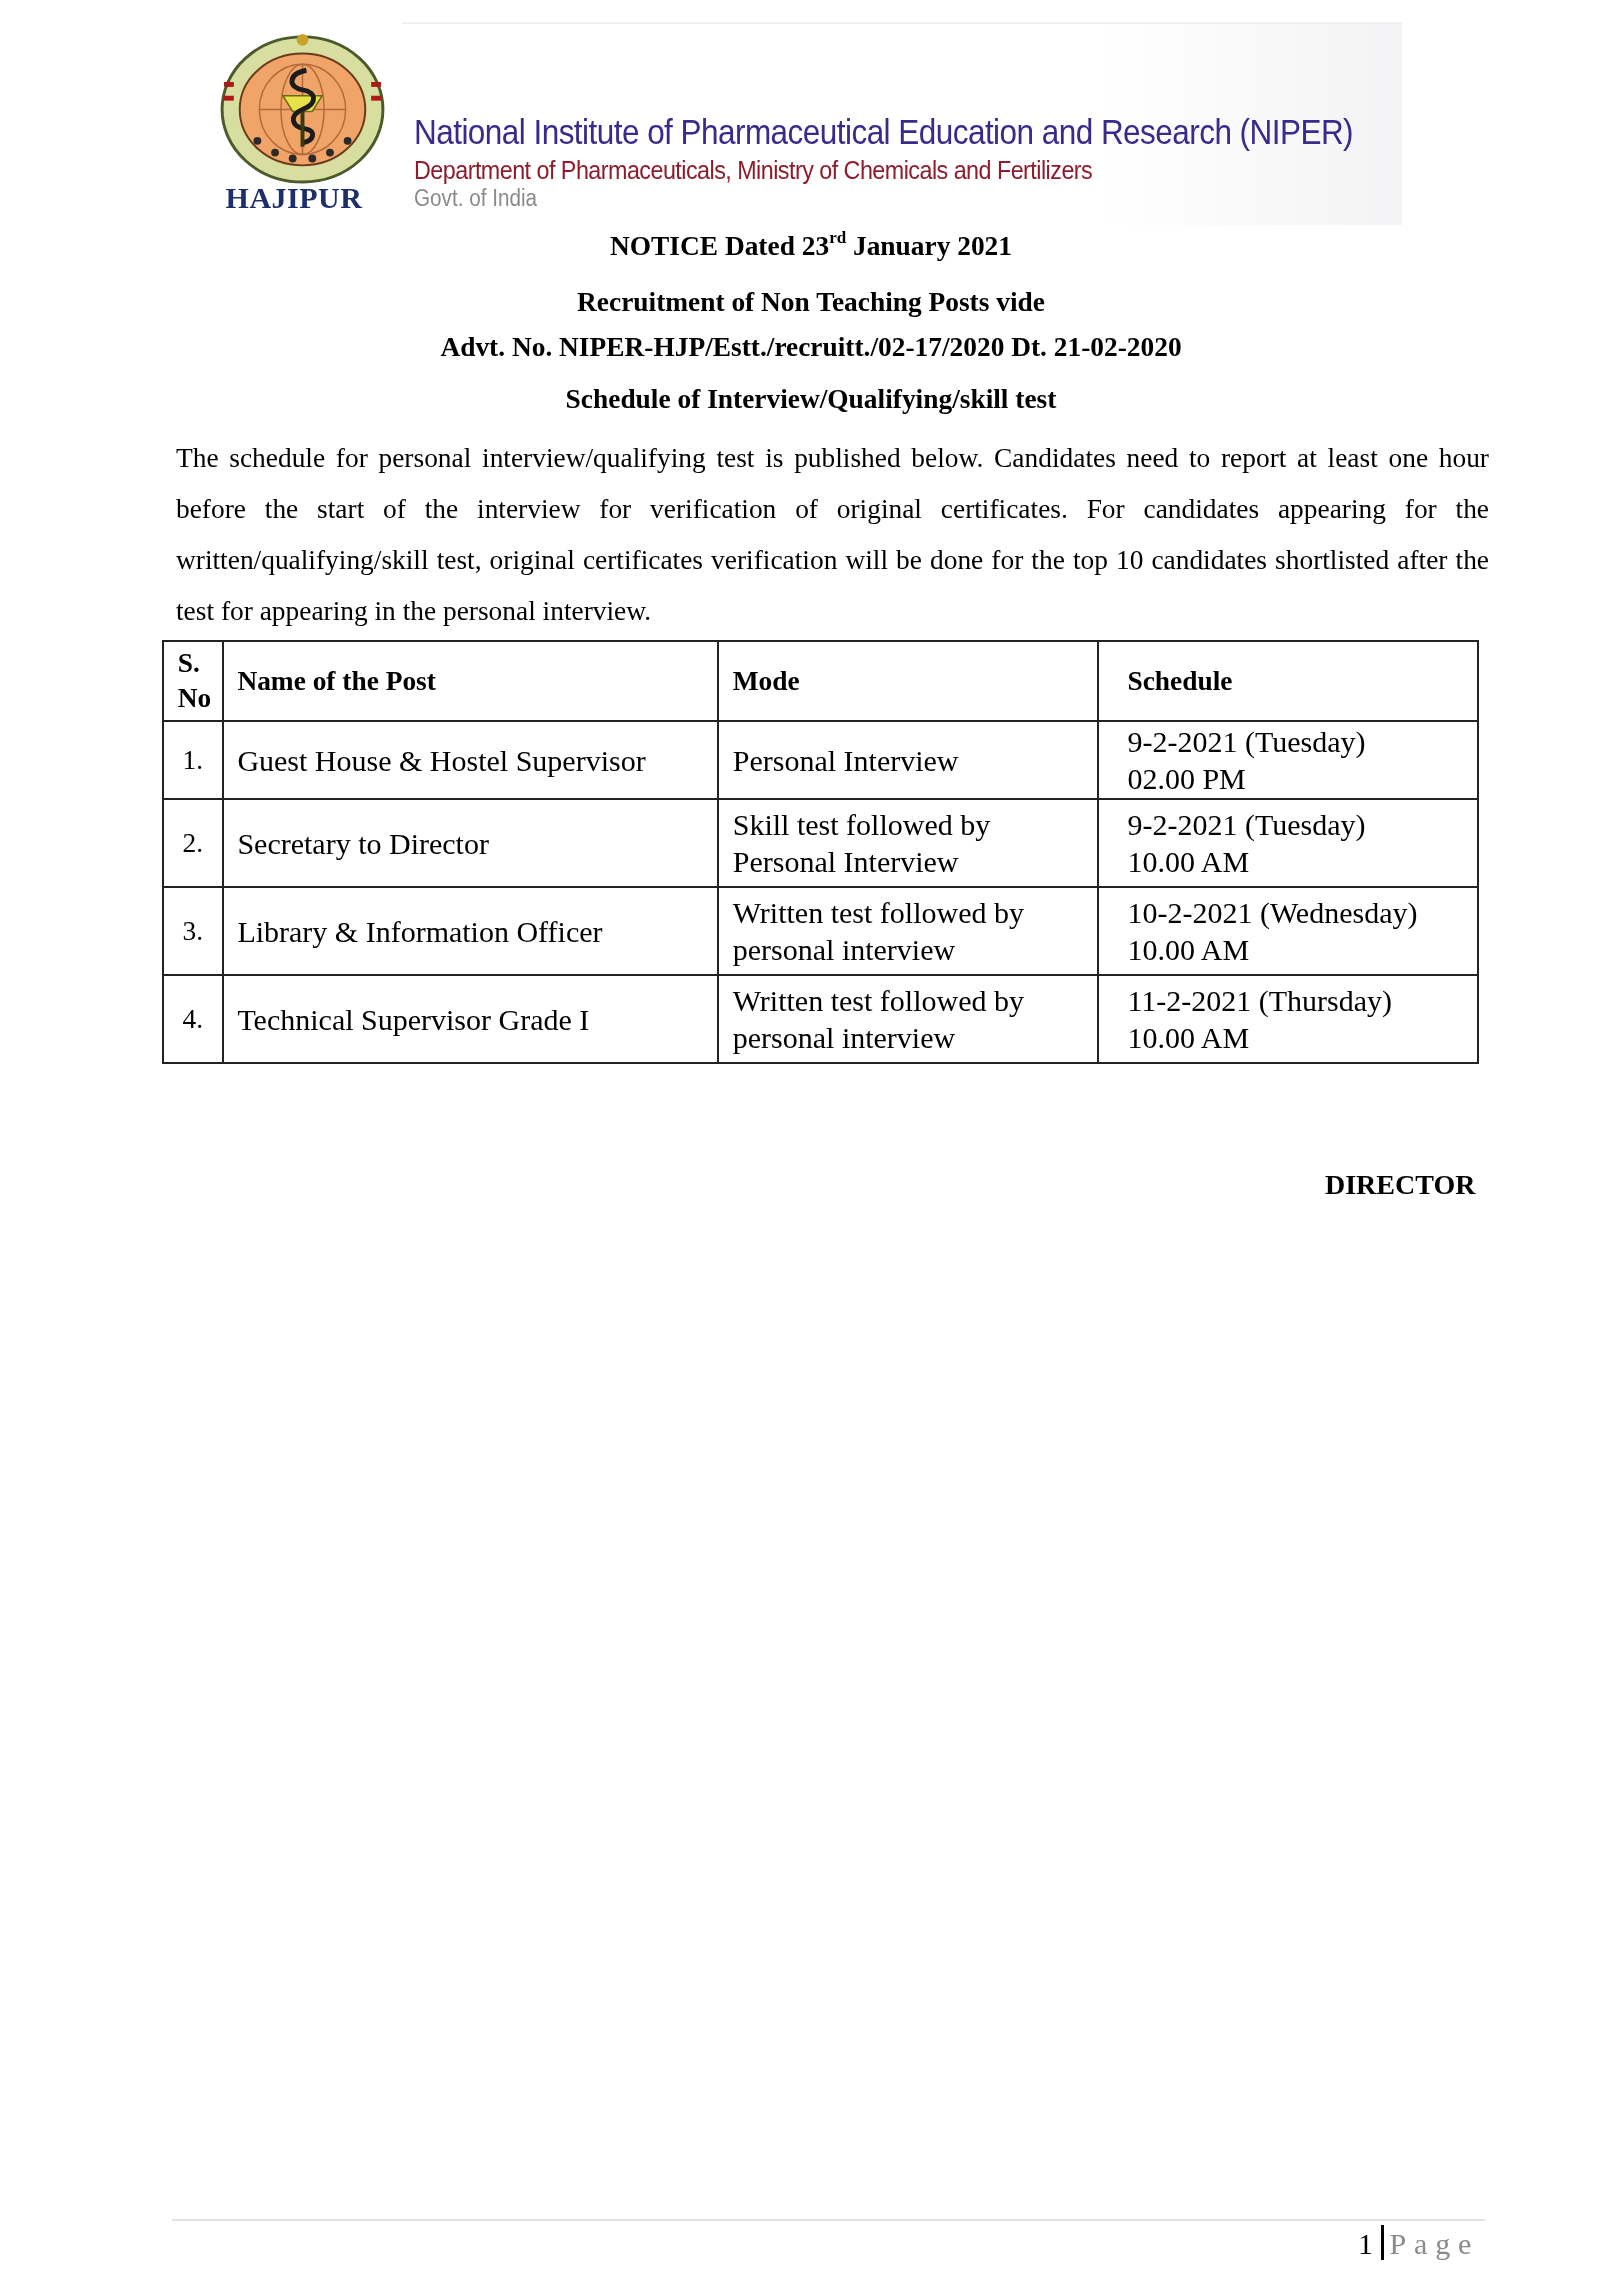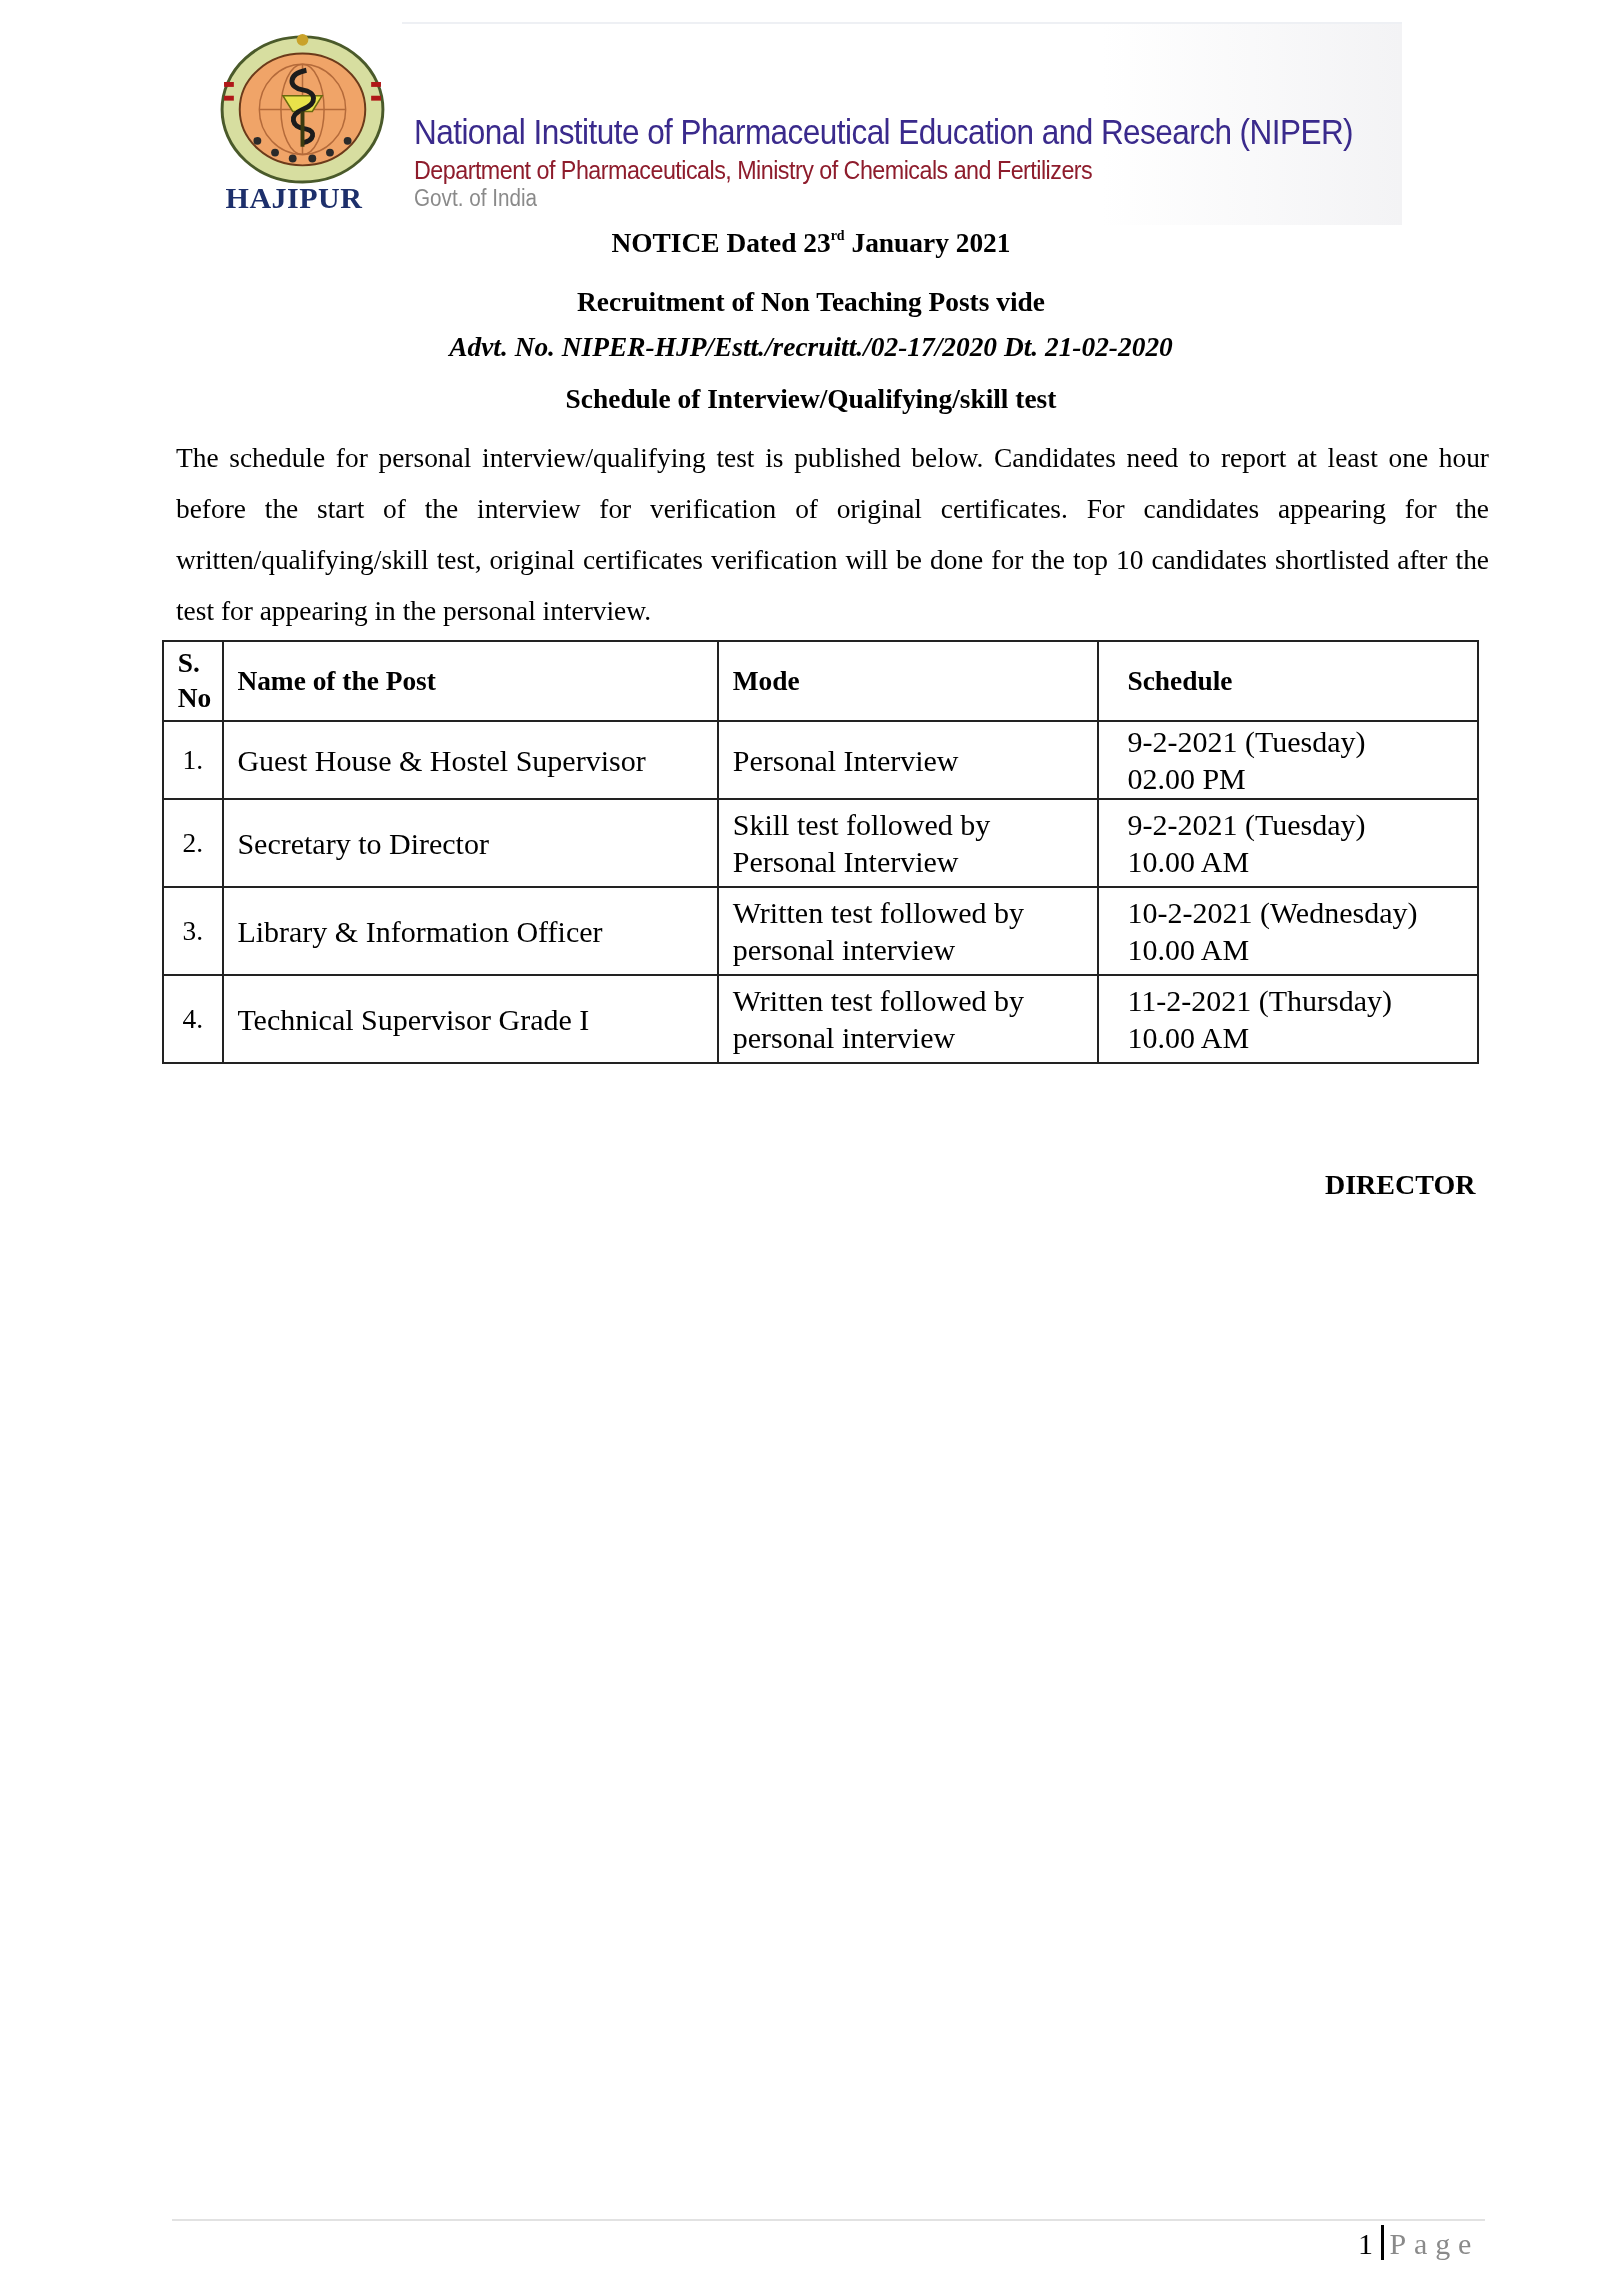--- a/index.html
+++ b/index.html
@@ -23,22 +23,22 @@
   .dept { position: absolute; left: 208px; top: 133px; font-size: 26.5px; color: #8e1c2c;
          font-family: "Liberation Sans", sans-serif; white-space: nowrap; letter-spacing: -0.6px;
          transform: scaleX(0.88); transform-origin: left top; }
   .govt { position: absolute; left: 208px; top: 163px; font-size: 23.5px; color: #8a8a8a;
          font-family: "Liberation Sans", sans-serif; white-space: nowrap;
          transform: scaleX(0.88); transform-origin: left top; }
 
   
   .heading { position: absolute; left: 0; width: 1622px; text-align: center; font-weight: bold;
          font-size: 27.4px; }
-  .heading sup { font-size: 14px; vertical-align: 11.8px; }
-  .h1 { top: 228px; } .h2 { top: 287px; } .h3 { top: 332px; font-style: italic; } .h4 { top: 384px; }
+  .heading sup { font-size: 17px; vertical-align: 11.8px; }
+  .h1 { top: 228px; } .h2 { top: 287px; } .h3 { top: 332px; } .h4 { top: 384px; }
 
   
   .para { position: absolute; left: 176px; top: 433px; width: 1313px; font-size: 27.4px;
          line-height: 51px; text-align: justify; }
 
   
   table.schedule { position: absolute; left: 162px; top: 640px; border-collapse: collapse;
          font-size: 30px; }
   table.schedule td, table.schedule th { border: 2px solid #222; vertical-align: middle; text-align: left;
          padding: 0 13.7px; }

